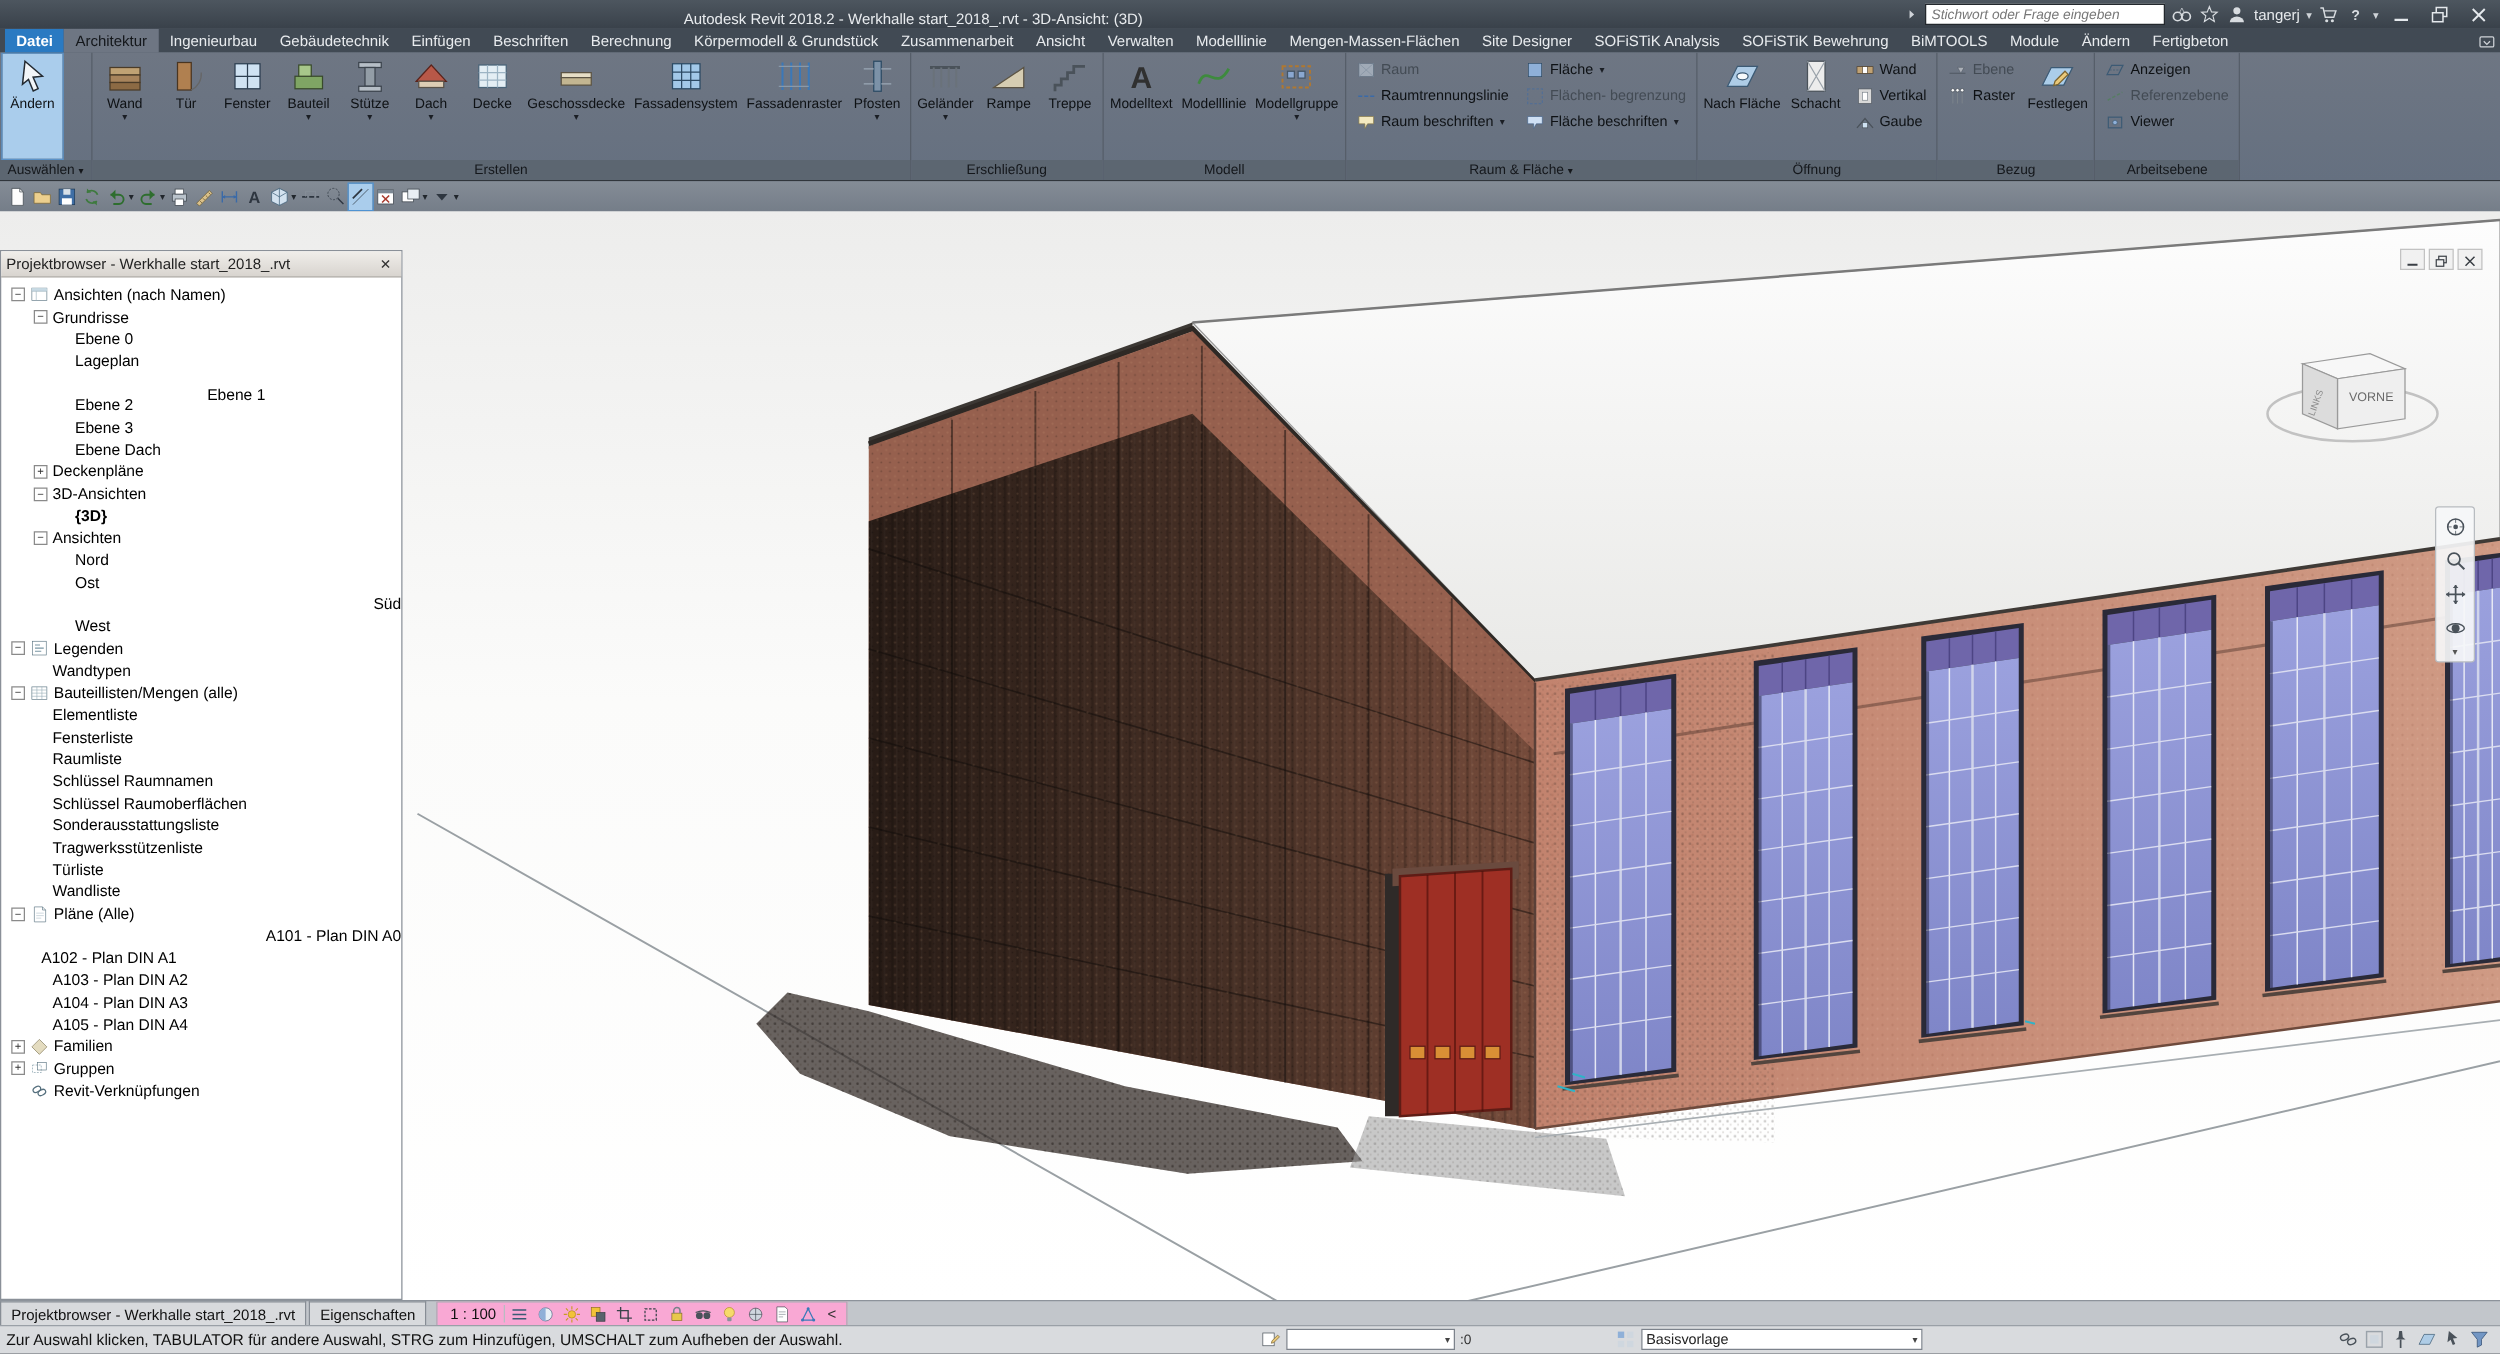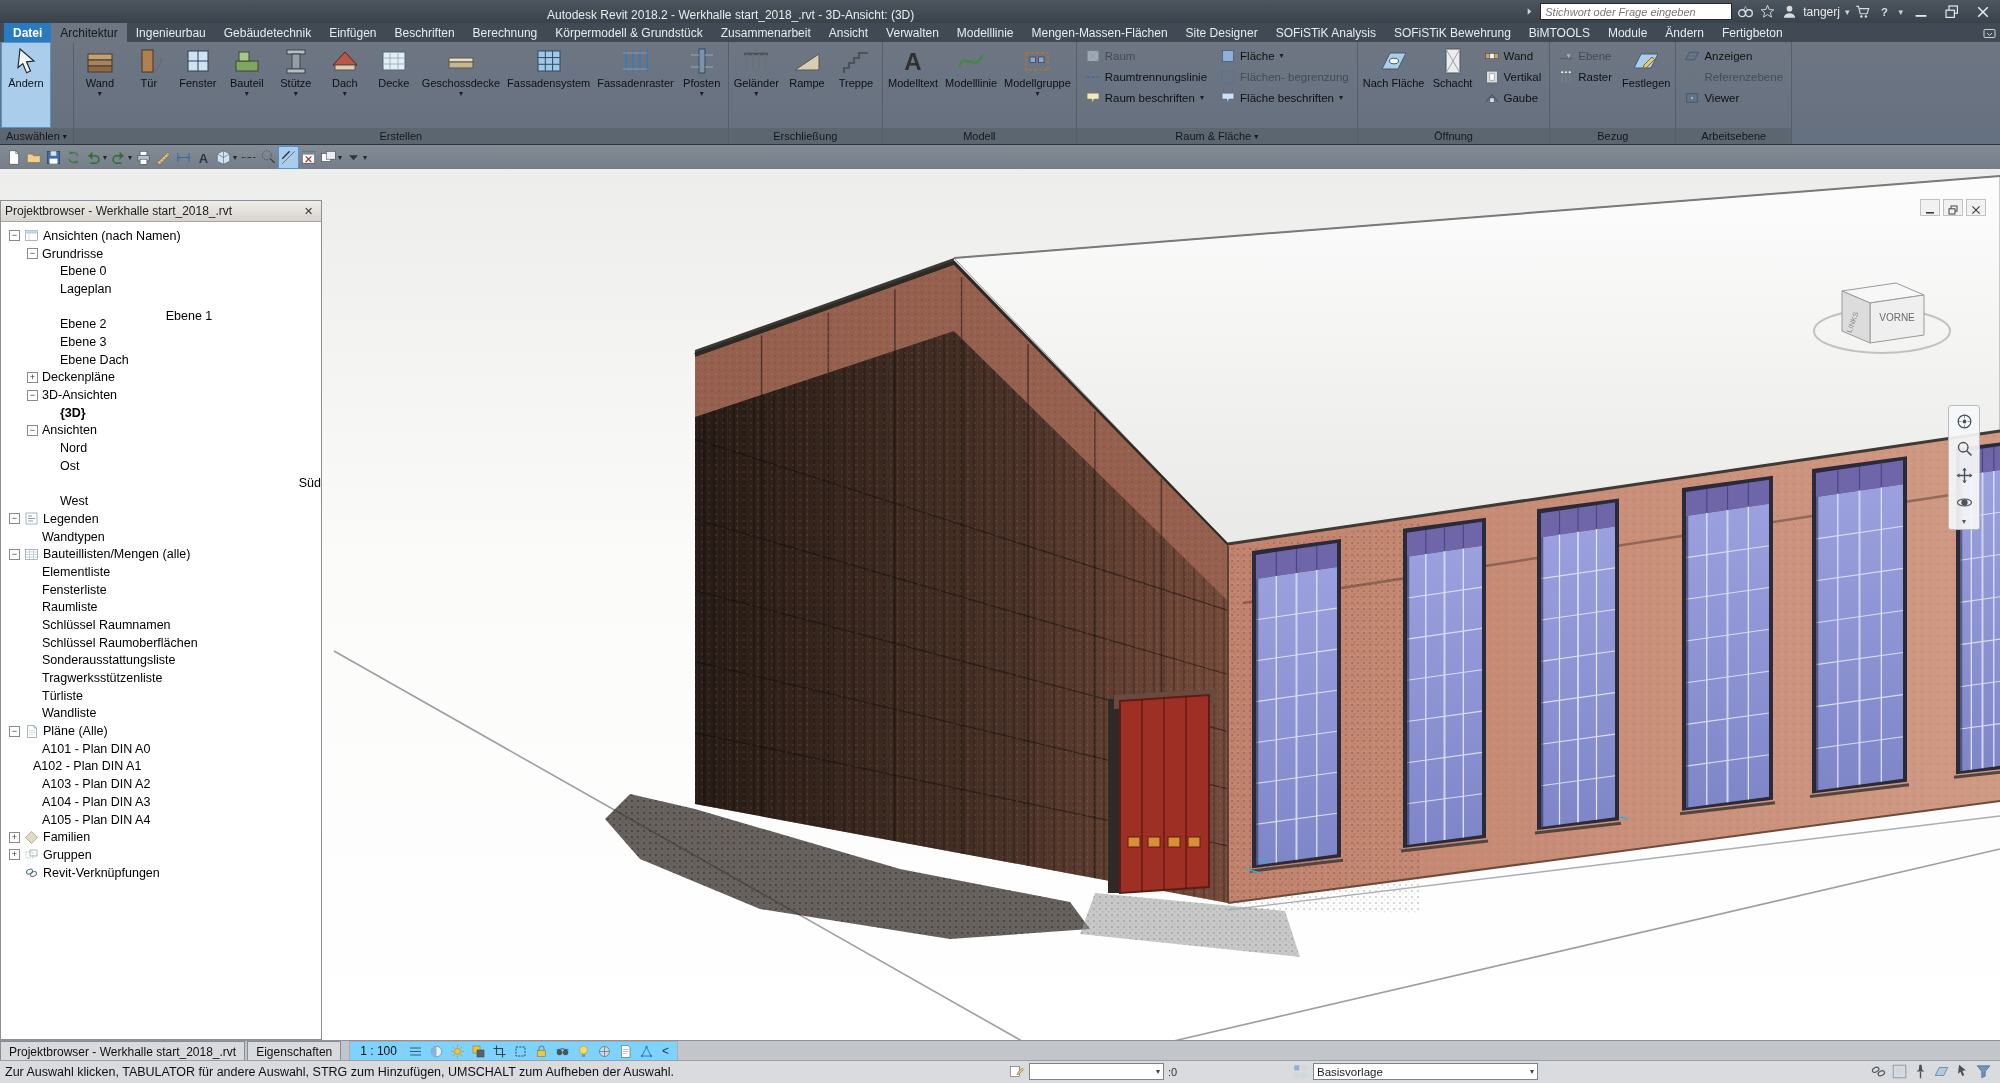--- a/index.html
+++ b/index.html
@@ -80,21 +80,21 @@
   .exp{flex:none;width:11px;height:11px;line-height:9px;border:1px solid #8a8a8a;background:#fff;
        font-size:9px;text-align:center;margin-right:4px;color:#333;box-sizing:border-box;}
   .exp.none{border:none;background:transparent;}
   .tic{flex:none;width:15px;height:15px;margin-right:4px;}
   .tlbl.bold{font-weight:bold;}
   
   .bottomstrip{position:absolute;top:1040px;left:0;width:2000px;height:20px;background:#c2c6cb;
                border-top:1px solid #8d939b;display:flex;align-items:stretch;font-size:12px;z-index:7;}
   .btab{background:#d8dadd;border:1px solid #878d95;border-bottom:none;margin-right:2px;
         padding:0 8px;display:flex;align-items:center;white-space:nowrap;color:#111;}
-  .viewbar{display:flex;align-items:center;margin-left:6px;gap:2px;background:#7dd3fc;
+  .viewbar{display:flex;align-items:center;margin-left:6px;gap:2px;background:#f9a8d4;
            border:1px solid #a8adb3;padding:0 4px;}
   .vscale{font-size:12px;color:#111;padding:0 6px;border-right:1px solid #b8bcc1;}
   .vbtn{width:19px;height:16px;display:flex;align-items:center;justify-content:center;}
   .vic{width:15px;height:15px;display:inline-block;}
   .vcollapse{font-size:12px;color:#333;padding:0 4px;}
   
   .statusbar{position:absolute;top:1060px;left:0;width:2000px;height:23px;background:#d9dbde;
              border-top:1px solid #9aa0a7;font-size:12.5px;color:#111;z-index:7;}
   .sb-prompt{position:absolute;left:5px;top:4px;white-space:nowrap;}
   .sb-group{position:absolute;top:2px;display:flex;align-items:center;gap:4px;}
@@ -1193,21 +1193,21 @@
             <span class="exp">−</span>
             <span class="tic">
               <svg viewBox="0 0 30 30">
                 <path d="M7 3 H20 L25 8 V27 H7 Z" fill="#fff" stroke="#56707e"></path>
                 <path d="M20 3 V8 H25" fill="none" stroke="#56707e"></path>
                 <path d="M10 13 H22 M10 17 H22 M10 21 H18" stroke="#b0c0ca"></path>
               </svg>
             </span>
             <span class="tlbl">Pläne (Alle)</span>
           </div>
-          <div class="trow" style="padding-left: 26px;">
+          <div class="trow" style="padding-left: 26px; justify-content: flex-end;">
             <span class="exp none"></span>
             <span class="tlbl">A101 - Plan DIN A0</span>
           </div>
           <div class="trow" style="padding-left: 17px;">
             <span class="exp none"></span>
             <span class="tlbl">A102 - Plan DIN A1</span>
           </div>
           <div class="trow" style="padding-left: 26px;">
             <span class="exp none"></span>
             <span class="tlbl">A103 - Plan DIN A2</span>

